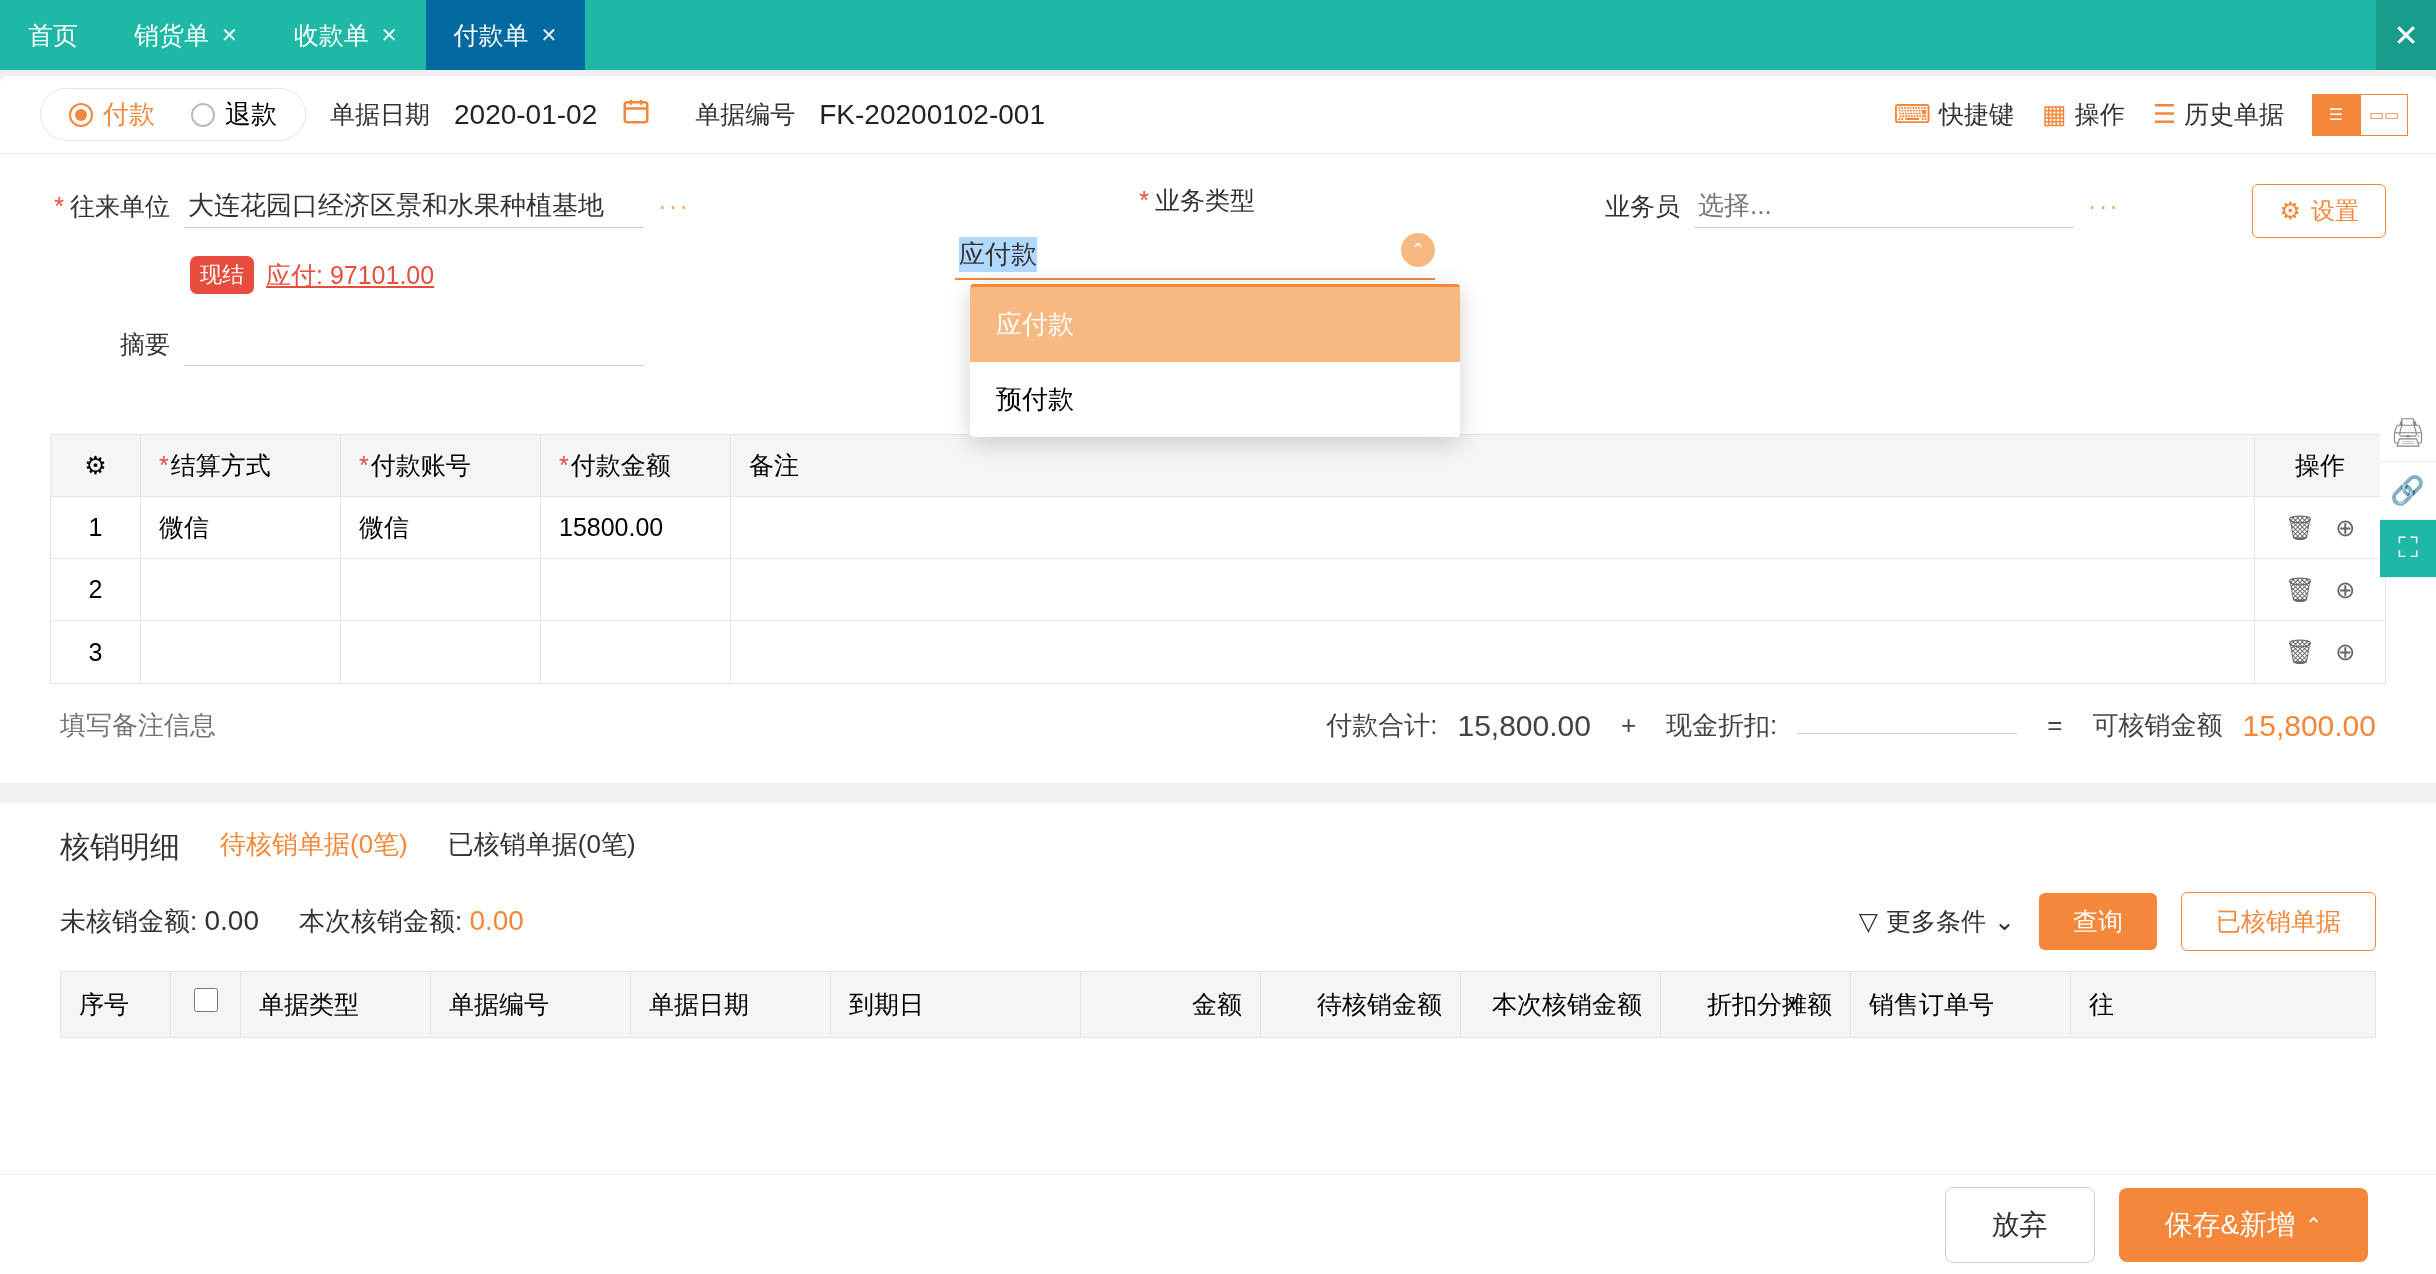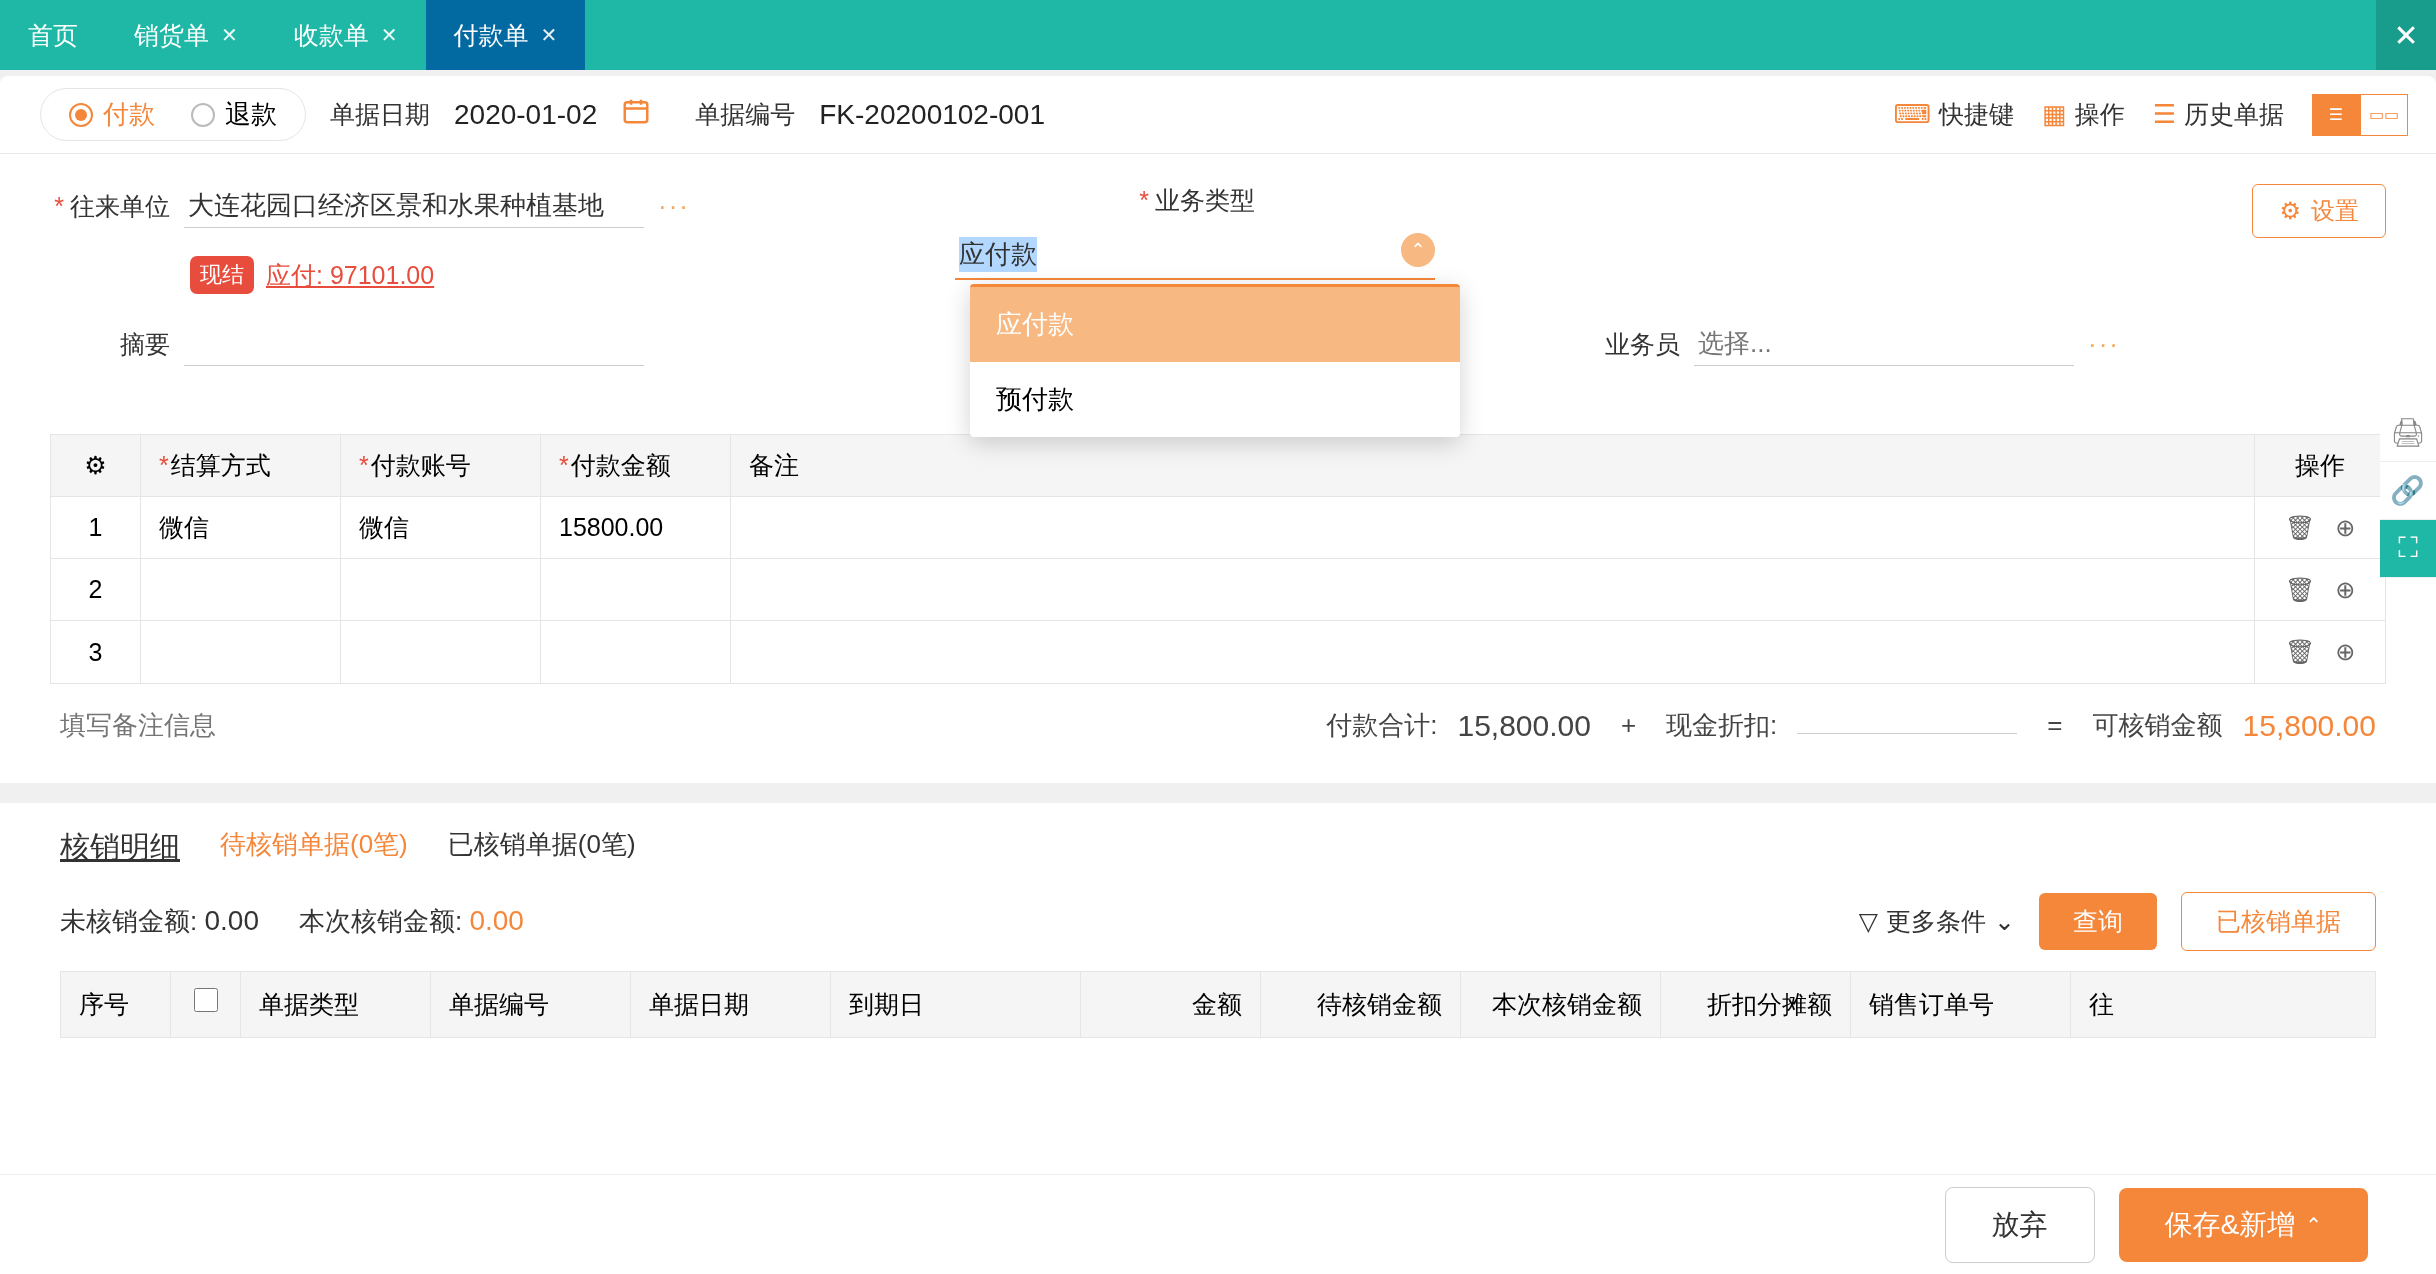--- a/index.html
+++ b/index.html
@@ -38,21 +38,21 @@
 .form-row { display: flex; align-items: center; gap: 14px; margin-bottom: 18px; }
 .field-label { font-size: 25px; color: #333; min-width: 120px; text-align: right; }
 .field-label .req { color: #e74c3c; margin-right: 6px; }
 .field-input { border: none; border-bottom: 1px solid #ccc; font-size: 26px; padding: 6px 4px; min-width: 360px; outline: none; color: #333; }
 .field-more { color: #f5a85a; letter-spacing: 2px; font-size: 26px; cursor: pointer; }
 .badge-xian { background: #e74c3c; color: #fff; font-size: 22px; padding: 4px 10px; border-radius: 7px; }
 .red-text { color: #e74c3c; font-size: 25px; text-decoration: underline; }
 .form-col { display: flex; flex-direction: column; gap: 10px; }
 .col1 { width: 760px; }
 .col2 { width: 730px; position: relative; }
-.col3 { width: 560px; justify-content: flex-end; }
+.col3 { width: 560px; }
 .setup-btn { border: 1px solid #f5873a; color: #f5873a; background: #fff; border-radius: 6px; font-size: 24px; padding: 10px 26px; display: flex; align-items: center; gap: 10px; cursor: pointer; position: absolute; right: 50px; top: 30px; }
 
 
 .biztype-field { position: relative; flex-direction: column; }
 .biz-caret { position: absolute; right: 0; top: 2px; width: 34px; height: 34px; border-radius: 50%; background: #f7b882; display: flex; align-items: center; justify-content: center; color: #fff; font-size: 18px; cursor: pointer; }
 .biz-dropdown { position: absolute; top: 100px; left: 0; width: 490px; background: #fff; box-shadow: 0 6px 24px rgba(0,0,0,0.18); border-radius: 4px; border-top: 3px solid #f5873a; z-index: 50; }
 .biz-opt { padding: 20px 26px; font-size: 26px; cursor: pointer; }
 .biz-opt.hovered { background: #f7b882; color: #fff; }
 
 
@@ -75,21 +75,21 @@
 .summary-row { display: flex; align-items: center; margin: 24px 60px 40px 60px; font-size: 26px; color: #444; gap: 20px; }
 .summary-input { border: none; color: #aaa; font-size: 26px; outline: none; flex: 0 0 360px; }
 .summary-row .flex-spacer { flex: 1; }
 .discount-input { border: none; border-bottom: 1px solid #ccc; width: 220px; outline: none; }
 .amt-orange { color: #f5873a; font-weight: 400; }
 
 
 .section-gap { height: 20px; background: #f0f0f0; }
 .writeoff { background: #fff; padding: 24px 60px 10px 60px; }
 .wo-header { display: flex; align-items: center; gap: 40px; margin-bottom: 24px; }
-.wo-title { font-size: 30px; color: #333; text-decoration: underline; }
+.wo-title { font-size: 30px; color: #333; }
 .wo-tab { font-size: 26px; color: #333; cursor: pointer; padding-bottom: 6px; }
 .wo-tab.active { color: #f5873a; }
 .wo-stats { display: flex; align-items: center; gap: 40px; font-size: 26px; color: #333; margin-bottom: 20px; }
 .wo-stats .val { font-size: 28px; }
 .wo-right { margin-left: auto; display: flex; align-items: center; gap: 24px; }
 .more-cond { display: flex; align-items: center; gap: 8px; cursor: pointer; font-size: 25px; }
 .btn { border-radius: 6px; font-size: 25px; padding: 12px 34px; cursor: pointer; }
 .btn-primary { background: #f5873a; color: #fff; border: none; }
 .btn-outline { background: #fff; color: #f5873a; border: 1px solid #f5873a; }
 .btn-plain { background: #fff; color: #333; border: 1px solid #ccc; }

